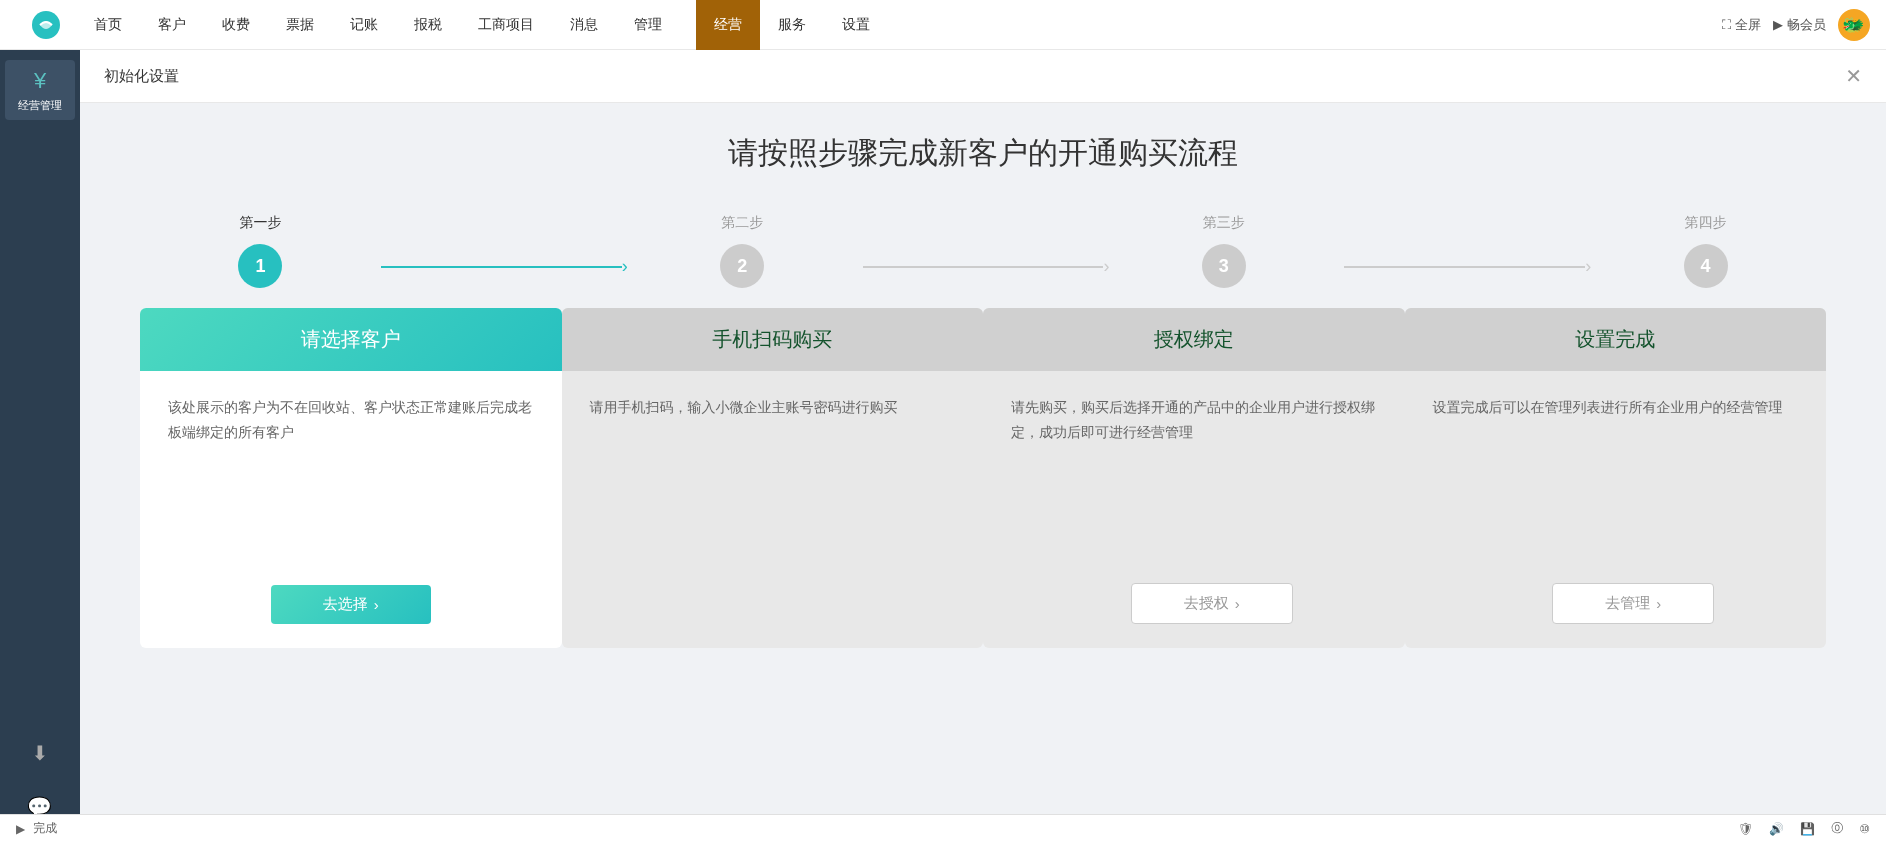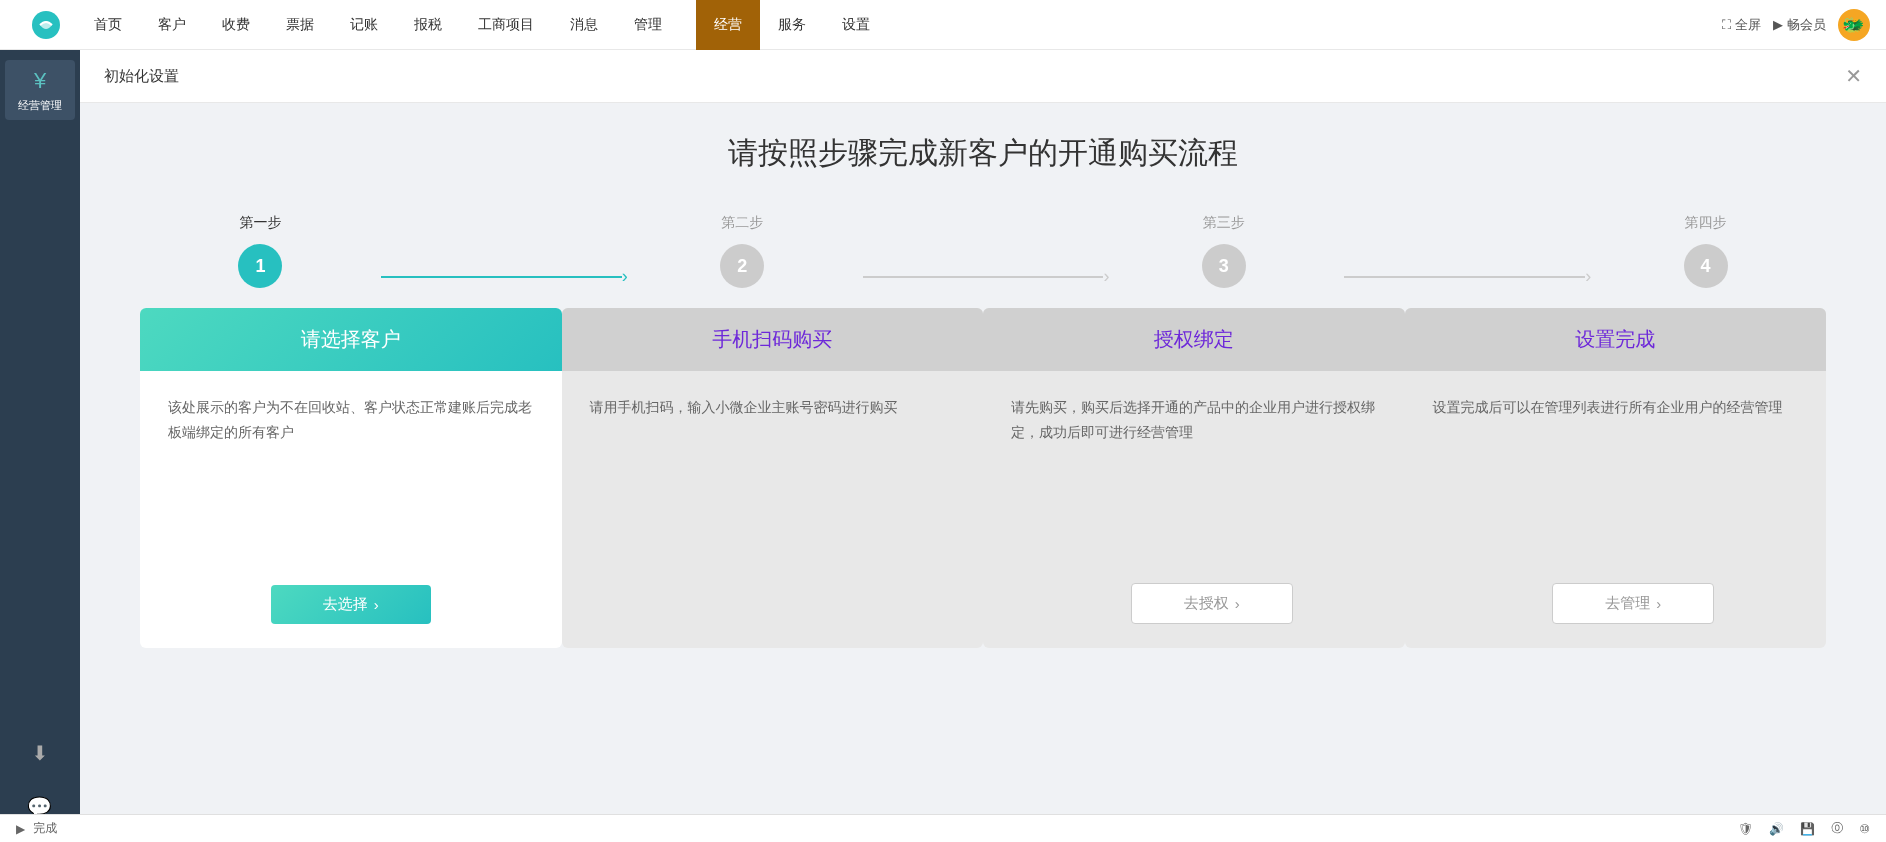--- a/index.html
+++ b/index.html
@@ -162,21 +162,21 @@
       text-align: center;
       font-size: 30px;
       color: #333;
       margin-bottom: 40px;
       font-weight: normal;
     }
 
     
     .steps-row {
       display: flex;
-      align-items: center;
+      align-items: flex-start;
       justify-content: center;
       margin-bottom: 20px;
       position: relative;
     }
 
     .step-wrapper {
       display: flex;
       flex-direction: column;
       align-items: center;
       gap: 8px;
@@ -251,21 +251,21 @@
     }
     .step-card.active {
       background: #fff;
     }
 
     .card-header {
       padding: 18px 0;
       text-align: center;
       font-size: 20px;
       font-weight: 500;
-      color: #6d28d9;
+      color: #14532d;
       background: #d0d0d0;
     }
     .card-header.active {
       background: linear-gradient(135deg, #4dd9c0, #27c0c0);
       color: #fff;
     }
 
     .card-body {
       padding: 24px 28px;
       font-size: 14px;

